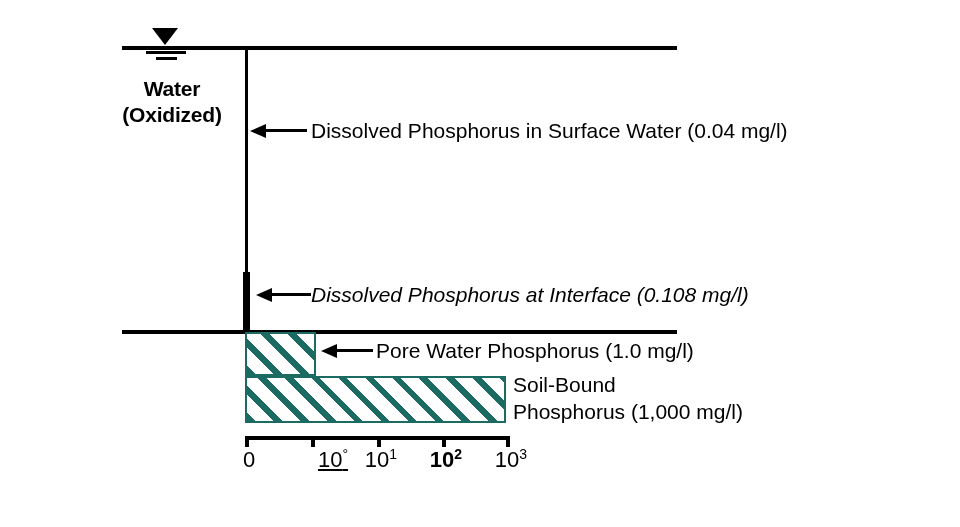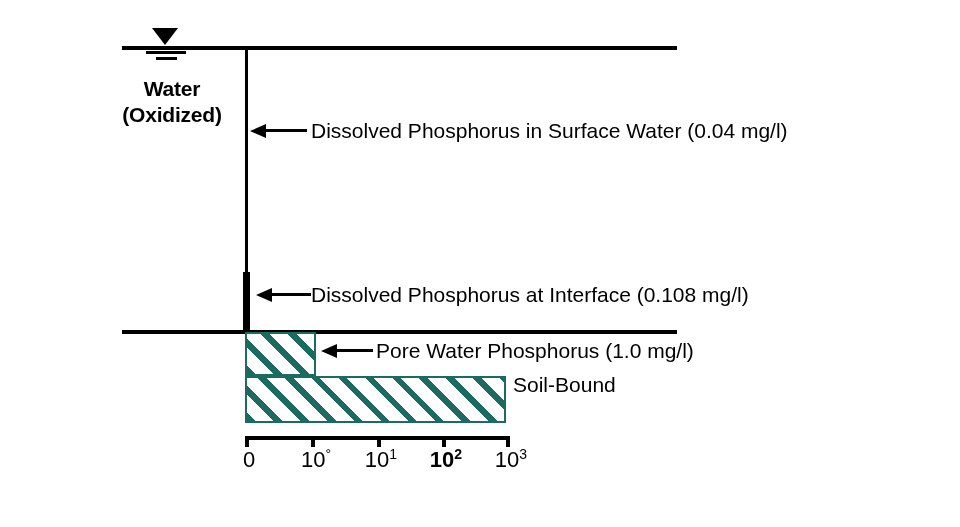--- a/index.html
+++ b/index.html
@@ -189,51 +189,52 @@
     <div class="shaft"></div>
   </div>
   <div class="callout-text" style="left:311px; top:117px;text-align:right;">Dissolved Phosphorus in Surface Water (0.04 mg/l)</div>
 
   <div id="interface-bar" style="left:243px; top:272px; width:7px; height:58px;"></div>
 
   <div class="leader" style="left:256px; top:286px; width:55px;">
     <div class="head"></div>
     <div class="shaft"></div>
   </div>
-  <div class="callout-text" style="left:311px; top:281px;">Dissolved Phosphorus at Interface (0.108 mg/l)</div>
+  <div class="callout-text" style="left:311px; top:281px;font-style:italic;">Dissolved Phosphorus at Interface (0.108 mg/l)</div>
 
   <div class="hline" style="left:122px; top:330px; width:555px;"></div>
 
 
   <div class="hatch-bar" style="left:245px; top:332px; width:71px; height:44px;"></div>
 
   <div class="leader" style="left:321px; top:342px; width:52px;">
     <div class="head"></div>
     <div class="shaft"></div>
   </div>
   <div class="callout-text" style="left:376px; top:337px;">Pore Water Phosphorus (1.0 mg/l)</div>
 
   <div class="hatch-bar" style="left:245px; top:376px; width:261px; height:47px;"></div>
 
   <div class="callout-text" style="left:513px; top:371px;">
     <div>Soil-Bound</div>
+    <div>Phosphorus (1,000 mg/l)</div>
   </div>
 
   <div id="axis-line" style="left:245px; top:436px; width:265px;"></div>
 
   <div class="axis-tick" style="left:245px; top:436px; height:11px;"></div>
   <div class="axis-tick" style="left:311px; top:436px; height:11px;"></div>
   <div class="axis-tick" style="left:377px; top:436px; height:11px;"></div>
   <div class="axis-tick" style="left:442px; top:436px; height:11px;"></div>
   <div class="axis-tick" style="left:506px; top:436px; height:11px;"></div>
 
   <div class="axis-tick-label" style="left:249px; top:448px;">
     <span>0</span><sup></sup>
   </div>
-  <div class="axis-tick-label" style="left:316px; top:448px;">
+  <div class="axis-tick-label" style="left:333px; top:448px;text-decoration:underline;">
     <span>10</span><sup>°</sup>
   </div>
   <div class="axis-tick-label" style="left:381px; top:448px;">
     <span>10</span><sup>1</sup>
   </div>
   <div class="axis-tick-label" style="left:446px; top:448px;font-weight:bold;">
     <span>10</span><sup>2</sup>
   </div>
   <div class="axis-tick-label" style="left:511px; top:448px;">
     <span>10</span><sup>3</sup>

